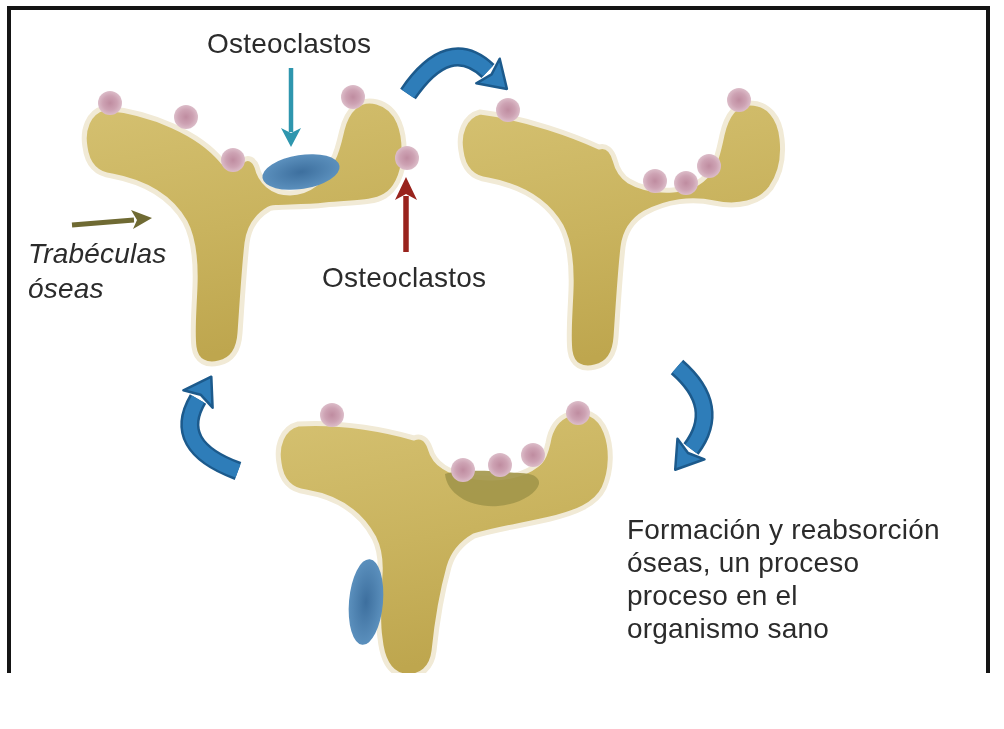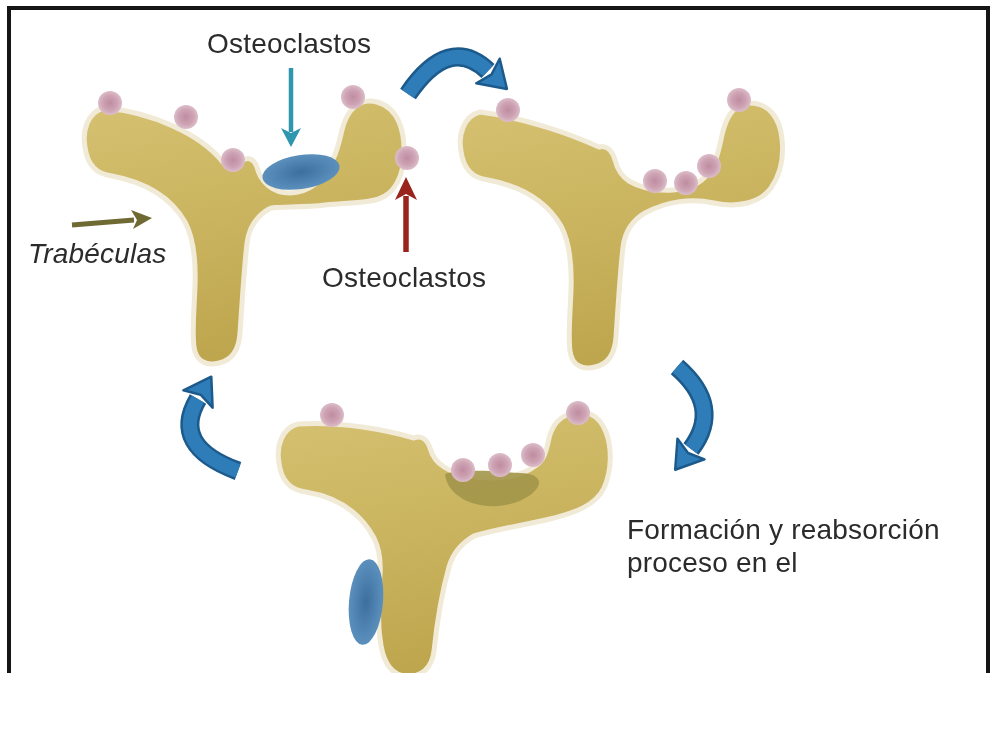--- a/index.html
+++ b/index.html
@@ -174,20 +174,23 @@
       <polygon points="152,218 131,210 137,220 133,229" fill="#6f6a33"></polygon>
     </g>
   </svg>
 
   <div class="lbl lbl-top">Osteoclastos</div>
 
   <div class="lbl lbl-bottom">Osteoclastos</div>
 
   <div class="lbl lbl-trab">
     <span>Trabéculas</span>
+    <span>óseas</span>
   </div>
 
   <div class="lbl lbl-caption">
     <span>Formación y reabsorción</span>
+    <span>óseas, un proceso</span>
     <span>proceso en el</span>
+    <span>organismo sano</span>
   </div>
 
 </div>
 
 </body></html>

